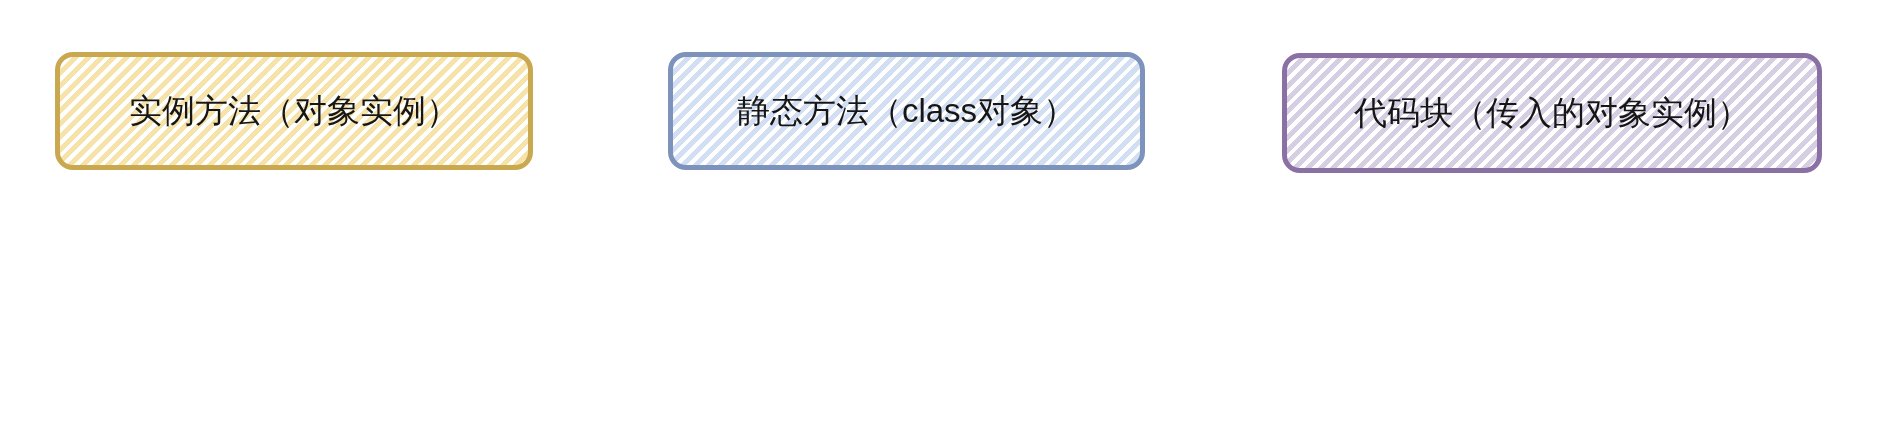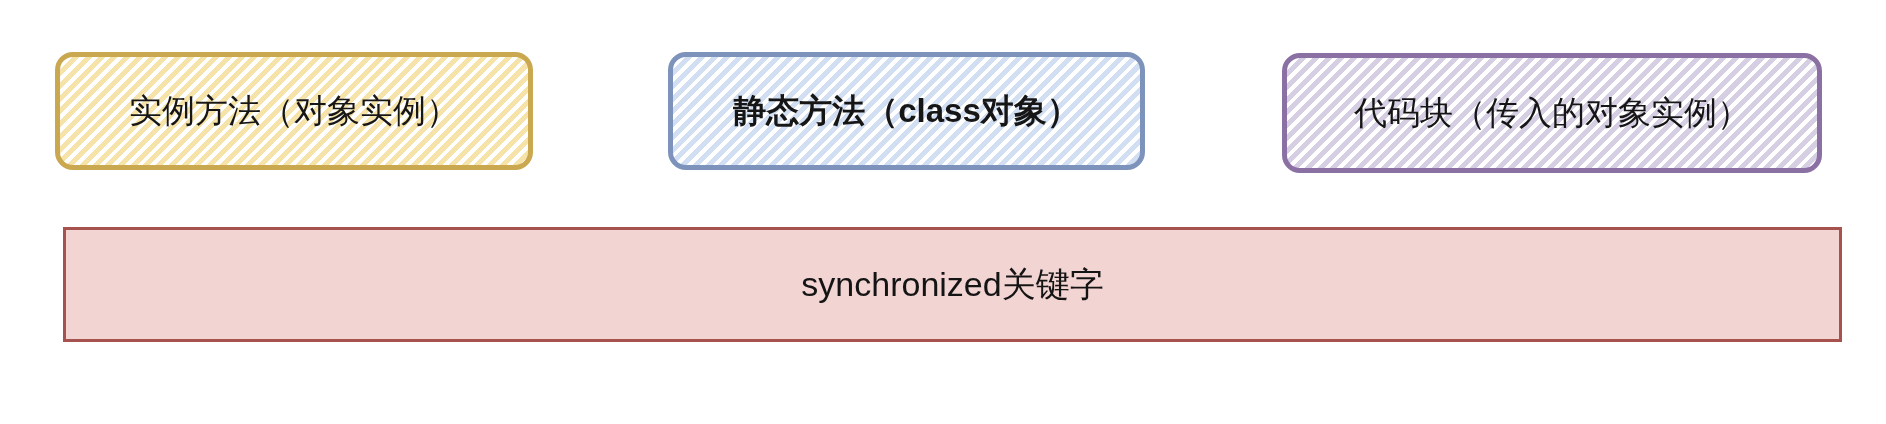--- a/index.html
+++ b/index.html
@@ -40,21 +40,21 @@
     position: absolute;
     z-index: -1;
     inset: -5px;
     border-radius: 24px;
     background: repeating-linear-gradient(135deg, var(--sc, #eee) 0 5px, transparent 5px 9px);
     transform: translate(10px, -8px);
     opacity: 0.9;
   }
 
   .box-instance { left: 55px;   top: 52px; width: 478px; height: 118px; }
-  .box-static   { left: 668px;  top: 52px; width: 477px; height: 118px; font-weight: bold; }
+  .box-static   { left: 668px;  top: 52px; width: 477px; height: 118px; }
   .box-codeblock{ left: 1282px; top: 53px; width: 540px; height: 120px; }
 
   
   .keyword-bar {
     position: absolute;
     left: 63px;
     top: 227px;
     width: 1779px;
     height: 115px;
     background: var(--fill, #f2d4d2);
@@ -79,17 +79,14 @@
   </div>
 
   <div class="sketch-box box-static" style="--bc: #7e93bc; --sc: #d2def2;">
     <span class="node-label">静态方法（class对象）</span>
   </div>
 
   <div class="sketch-box box-codeblock" style="--bc: #8b70a4; --sc: #d6cfe4;">
     <span class="node-label">代码块（传入的对象实例）</span>
   </div>
 
-  <div class="keyword-bar" style="--fill: #f2d4d2; --bc: #a6524f;">
-    <span class="bar-label">synchronized关键字</span>
-  </div>
 
 </div>
 
 </body></html>

